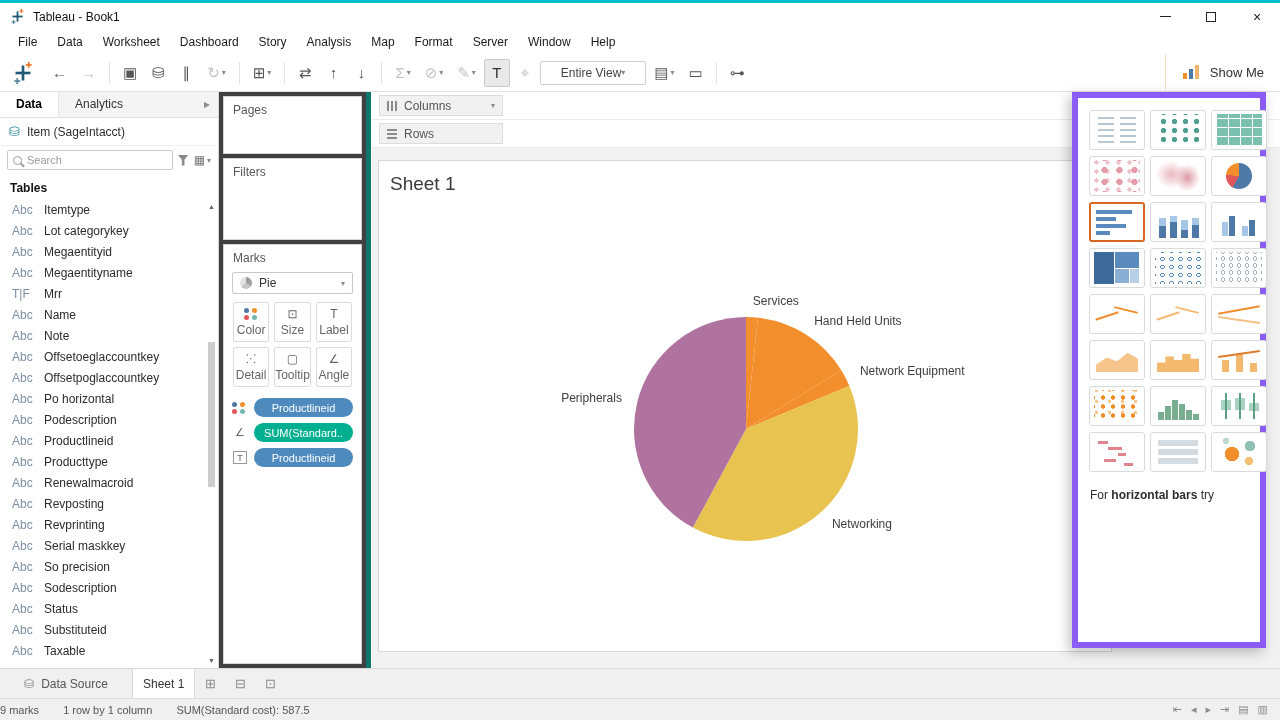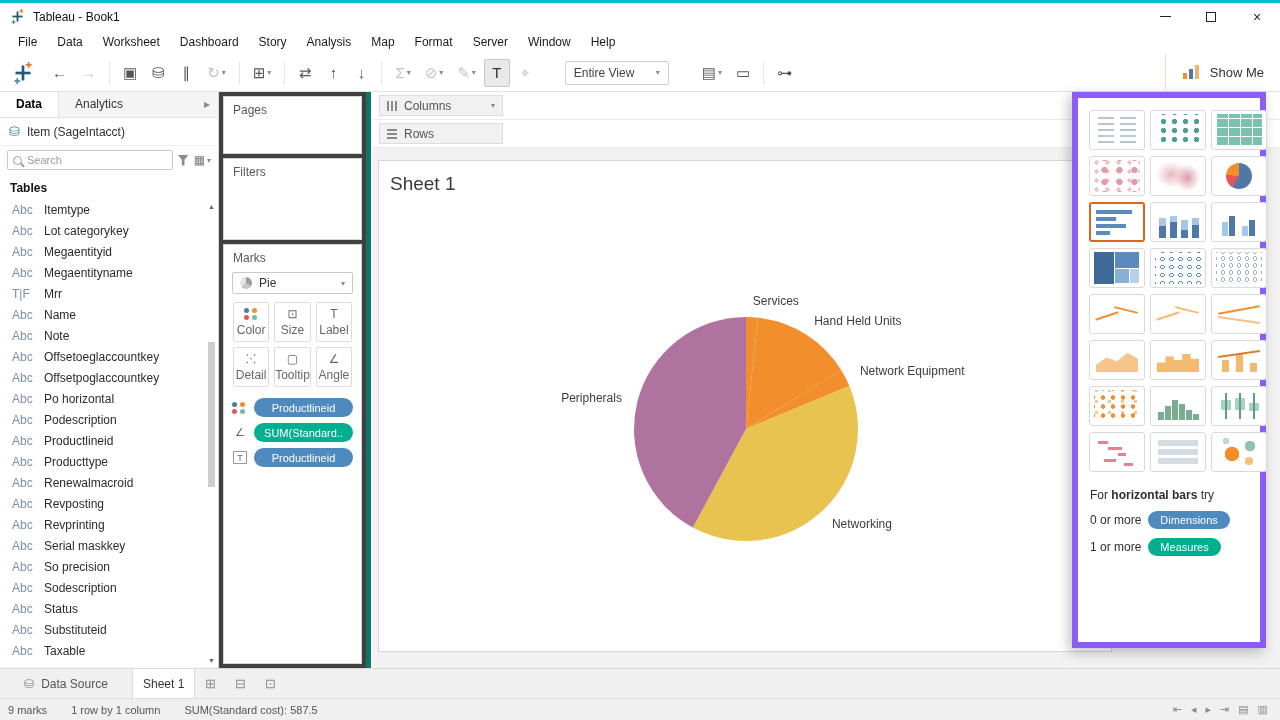--- a/index.html
+++ b/index.html
@@ -21,21 +21,21 @@
   
   .toolbar{position:absolute;top:54px;left:0;right:0;height:38px;background:#fff;border-bottom:1px solid #e2e2e2;display:flex;align-items:center}
   .logo22{margin:0 12px 0 12px;display:flex}
   .toolbar-items{display:flex;align-items:center;gap:2px}
   .tb-btn{min-width:26px;height:28px;display:flex;align-items:center;justify-content:center;gap:2px;padding:0 5px;color:#565656;border:1px solid transparent;border-radius:2px}
   .tb-btn .tb-glyph{font-size:15px;line-height:1}
   .tb-btn.disabled{color:#c3c3c3}
   .tb-btn.pressed{background:#e9e9e9;border-color:#c9c9c9;color:#333}
   .tb-caret{font-size:8px;color:#8a8a8a}
   .tb-divider{width:1px;height:22px;background:#e3e3e3;margin:0 5px}
-  .fit-select{height:24px;min-width:104px;border:1px solid #cfcfcf;border-radius:2px;display:flex;align-items:center;justify-content:space-between;padding:0 8px;color:#444;margin:0 25px;background:#fff}
+  .fit-select{height:24px;min-width:104px;border:1px solid #cfcfcf;border-radius:2px;display:flex;align-items:center;justify-content:space-between;padding:0 20px;color:#444;margin:0 0;background:#fff}
   .showme-btn{position:absolute;right:0;top:0;bottom:1px;display:flex;align-items:center;gap:8px;padding:0 16px;background:#fff;border-left:1px solid #f3dec2;font-size:13px;color:#333}
 
   
   .data-pane{position:absolute;left:0;top:92px;width:219px;bottom:52px;background:#fff;border-right:1px solid #d9d9d9;display:flex;flex-direction:column}
   .pane-tabs{height:26px;display:flex;border-bottom:1px solid #e2e2e2;flex:0 0 auto}
   .pane-tab{line-height:25px;padding:0 16px}
   .pane-tab.active{background:#fff;color:#000;font-weight:bold}
   .pane-tab.inactive{background:#f4f4f4;color:#333;border-left:1px solid #e2e2e2;flex:1;font-weight:normal;display:flex;justify-content:space-between;padding-right:8px}
   .datasource-row{height:28px;display:flex;align-items:center;gap:7px;padding:0 9px;border-bottom:1px solid #f0f0f0;flex:0 0 auto}
   .ds-icon{color:#2f89a0;font-size:13px}
@@ -132,21 +132,21 @@
   .req-pill{border-radius:10px;color:#fff;font-size:11px;padding:3px 12px}
 
   
   .tab-strip{position:absolute;left:0;right:0;bottom:22px;height:30px;background:#f0f0f0;border-top:1px solid #d9d9d9;display:flex;align-items:stretch}
   .tab-datasource{width:133px;display:flex;align-items:center;justify-content:center;gap:7px;color:#555;border-right:1px solid #d9d9d9}
   .ds-tab-icon{color:#8a8a8a;font-size:12px}
   .tab-sheet{min-width:52px;padding:0 10px;background:#fff;border-right:1px solid #d9d9d9;display:flex;align-items:center;justify-content:center;color:#333}
   .newtab-btn{width:30px;display:flex;align-items:center;justify-content:center;color:#8a8a8a;font-size:13px}
   .statusbar{position:absolute;left:0;right:0;bottom:0;height:22px;background:#f0f0f0;border-top:1px solid #dcdcdc;display:flex;align-items:center;font-size:11px;color:#555}
   .sb-item{margin-left:24px}
-  .sb-item:first-child{margin-left:8px}
+  .sb-item:first-child{margin-left:0}
   .sb-right{margin-left:auto;display:flex;gap:9px;margin-right:12px;color:#8a8a8a;font-size:11px}
 </style>
 </head>
 <body>
 
 <div class="app">
 
   <div class="titlebar">
     <span style="display:flex">
       <svg width="15" height="15" viewBox="0 0 15 15">
@@ -572,30 +572,20 @@
         </div>
         <div class="thumb">
           <div class="ic ic-packed-bubbles"></div>
         </div>
       </div>
     <div class="showme-hint">
       <span>For</span>
       <b>horizontal bars</b>
       <span>try</span>
     </div>
-    <div>
-        <div class="req-row">
-          <span class="req-text">0 or more</span>
-          <span class="req-pill" style="background: rgb(79, 138, 190);">Dimensions</span>
-        </div>
-        <div class="req-row">
-          <span class="req-text">1 or more</span>
-          <span class="req-pill" style="background: rgb(0, 175, 143);">Measures</span>
-        </div>
-      </div>
   </div>
 
   <div class="tab-strip">
     <div class="tab-datasource">
       <span class="ds-tab-icon">⛁</span>
       <span>Data Source</span>
     </div>
     <div class="tab-sheet">Sheet 1</div>
     <div class="newtab-btn">⊞</div>
     <div class="newtab-btn">⊟</div>

